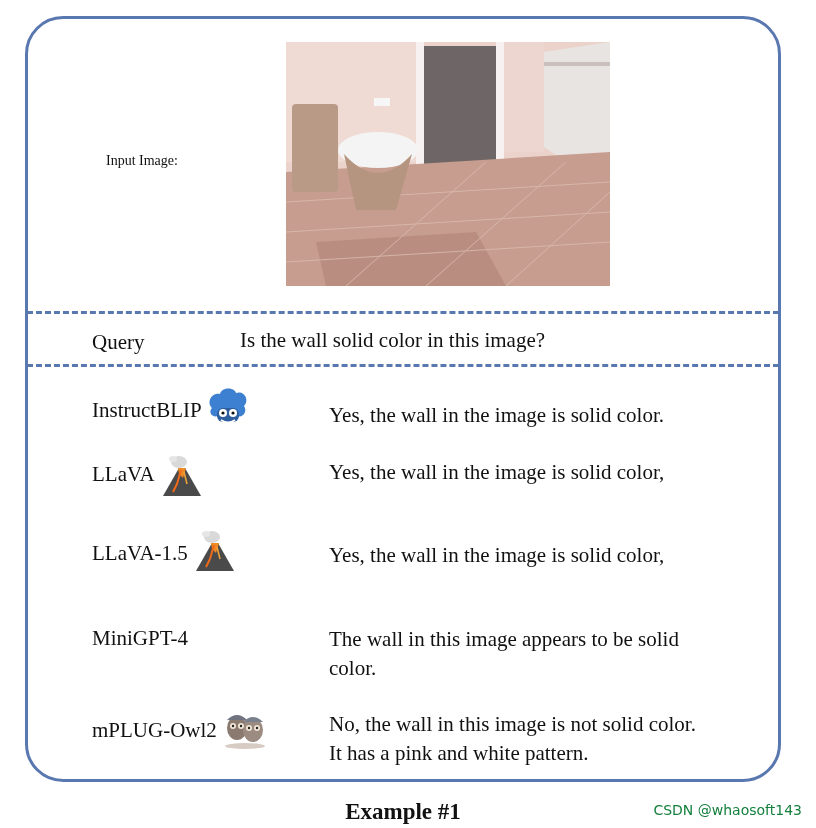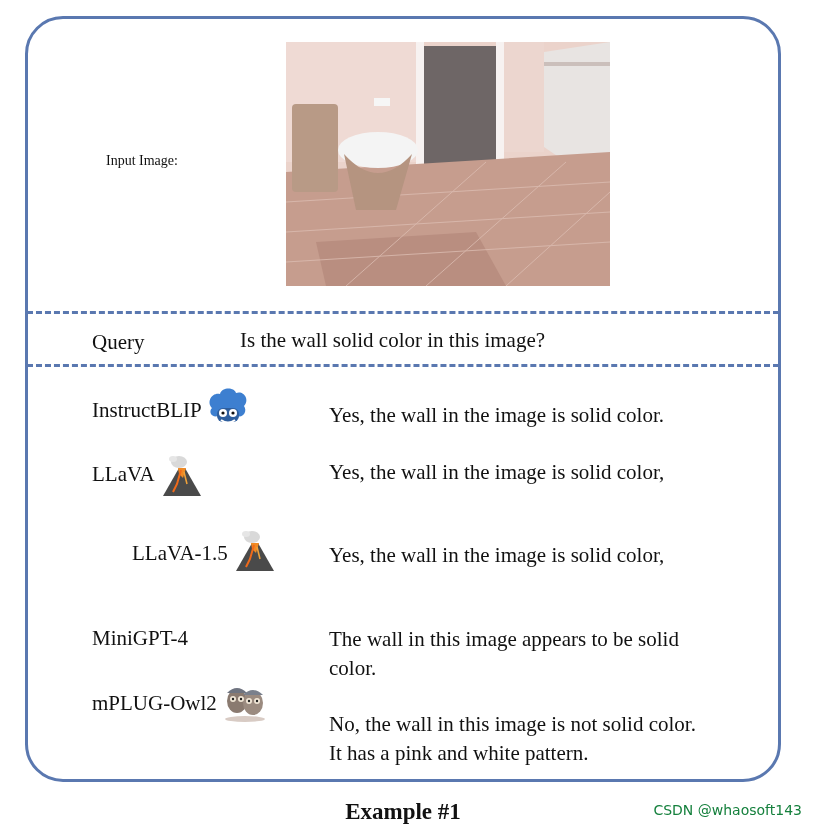--- a/index.html
+++ b/index.html
@@ -99,21 +99,21 @@
       <polygon points="19,14 27,14 24,24 20,20" fill="#f08a24"></polygon>
       <path d="M22,16 L18,30 L14,38" stroke="#f06a1a" stroke-width="2" fill="none"></path>
       <path d="M25,18 L28,30" stroke="#f0a23a" stroke-width="1.5" fill="none"></path>
     </svg>
   </span>
 </div>
 <div class="answer" style="top:458px;">
   <div>Yes, the wall in the image is solid color,</div>
 </div>
 
-<div class="model" style="top:533px;margin-left:40px;">
+<div class="model" style="top:533px;">
   <span>LLaVA-1.5</span>
   <span class="icon" style="width:44px;height:44px;margin-top:-4px;">
     <svg viewBox="0 0 44 44" width="44" height="44">
       <ellipse cx="20" cy="8" rx="8" ry="6" fill="#d9d9d9"></ellipse>
       <ellipse cx="14" cy="5" rx="4" ry="3" fill="#e6e6e6"></ellipse>
       <polygon points="4,42 20,14 26,14 42,42" fill="#4a4a4a"></polygon>
       <polygon points="19,14 27,14 24,24 20,20" fill="#f08a24"></polygon>
       <path d="M22,16 L18,30 L14,38" stroke="#f06a1a" stroke-width="2" fill="none"></path>
       <path d="M25,18 L28,30" stroke="#f0a23a" stroke-width="1.5" fill="none"></path>
     </svg>
@@ -124,21 +124,21 @@
 </div>
 
 <div class="model" style="top:626px;">
   <span>MiniGPT-4</span>
 </div>
 <div class="answer" style="top:625px;">
   <div>The wall in this image appears to be solid</div>
   <div>color.</div>
 </div>
 
-<div class="model" style="top:681px;">
+<div class="model" style="top:708px;">
   <span>mPLUG-Owl2</span>
   <span class="icon" style="width:48px;height:46px;margin-top:-2px;">
     <svg viewBox="0 0 48 46" width="48" height="46">
       <ellipse cx="16" cy="22" rx="10" ry="12" fill="#8a7a70"></ellipse>
       <ellipse cx="32" cy="24" rx="10" ry="12" fill="#9b8b80"></ellipse>
       <path d="M6,14 Q16,4 26,14 Z" fill="#6f7480"></path>
       <path d="M22,16 Q32,6 42,16 Z" fill="#7a808c"></path>
       <circle cx="12" cy="20" r="3" fill="#f1e6d6"></circle>
         <circle cx="20" cy="20" r="3" fill="#f1e6d6"></circle>
       <circle cx="28" cy="22" r="3" fill="#f1e6d6"></circle>

